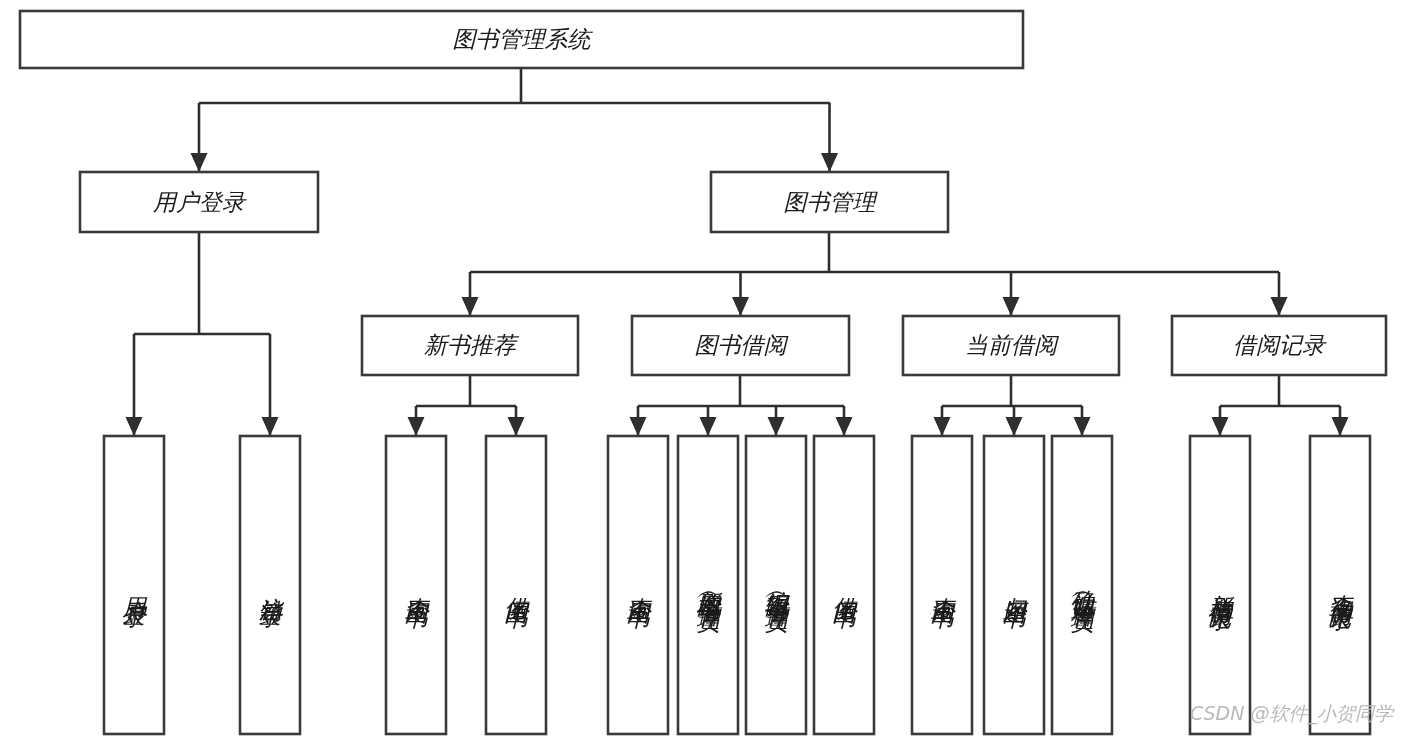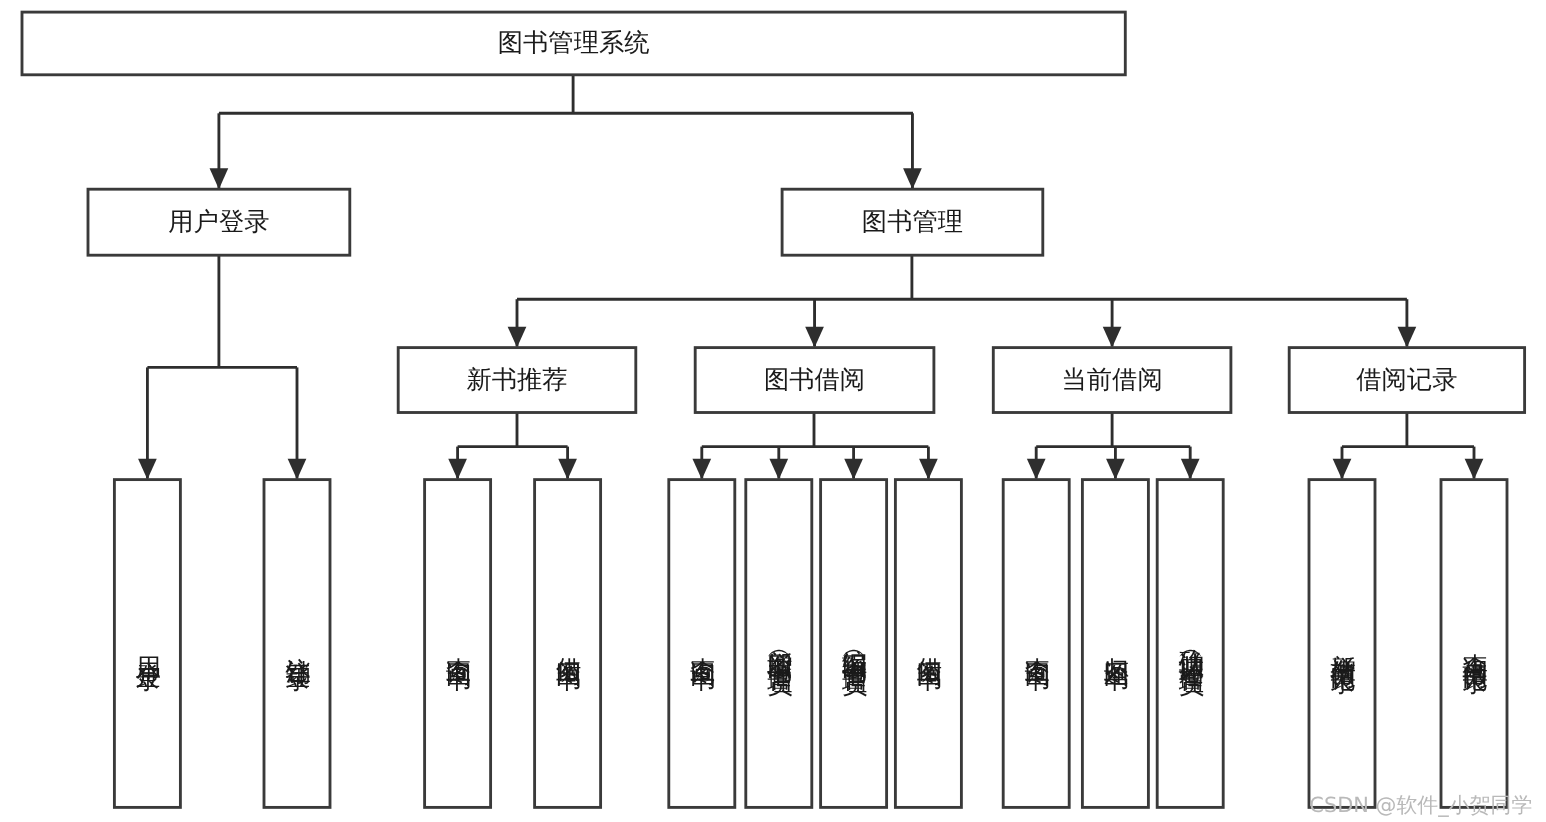--- a/index.html
+++ b/index.html
@@ -10,20 +10,21 @@
   }
   body {
     font-family: "DejaVu Sans", "Liberation Sans", sans-serif;
   }
   #diagram-root {
     position: relative;
     width: 1405px;
     height: 747px;
     background: #ffffff;
     overflow: hidden;
+    font-style: italic;
   }
   svg#tree-canvas {
     position: absolute;
     left: 0;
     top: 0;
     width: 1405px;
     height: 747px;
   }
   .node-box {
     fill: #ffffff;
@@ -57,21 +58,21 @@
     color: #1a1a1a;
     letter-spacing: 3px;
     white-space: nowrap;
     transform: translateX(-50%);
     text-align: center;
     pointer-events: none;
   }
   .watermark {
     position: absolute;
     right: 12px;
-    bottom: 2px;
+    bottom: 20px;
     font-family: "DejaVu Sans", "Liberation Sans", sans-serif;
     font-size: 19px;
     color: #b9b9b9;
     white-space: nowrap;
     user-select: none;
   }
 </style>
 </head>
 <body>
 

